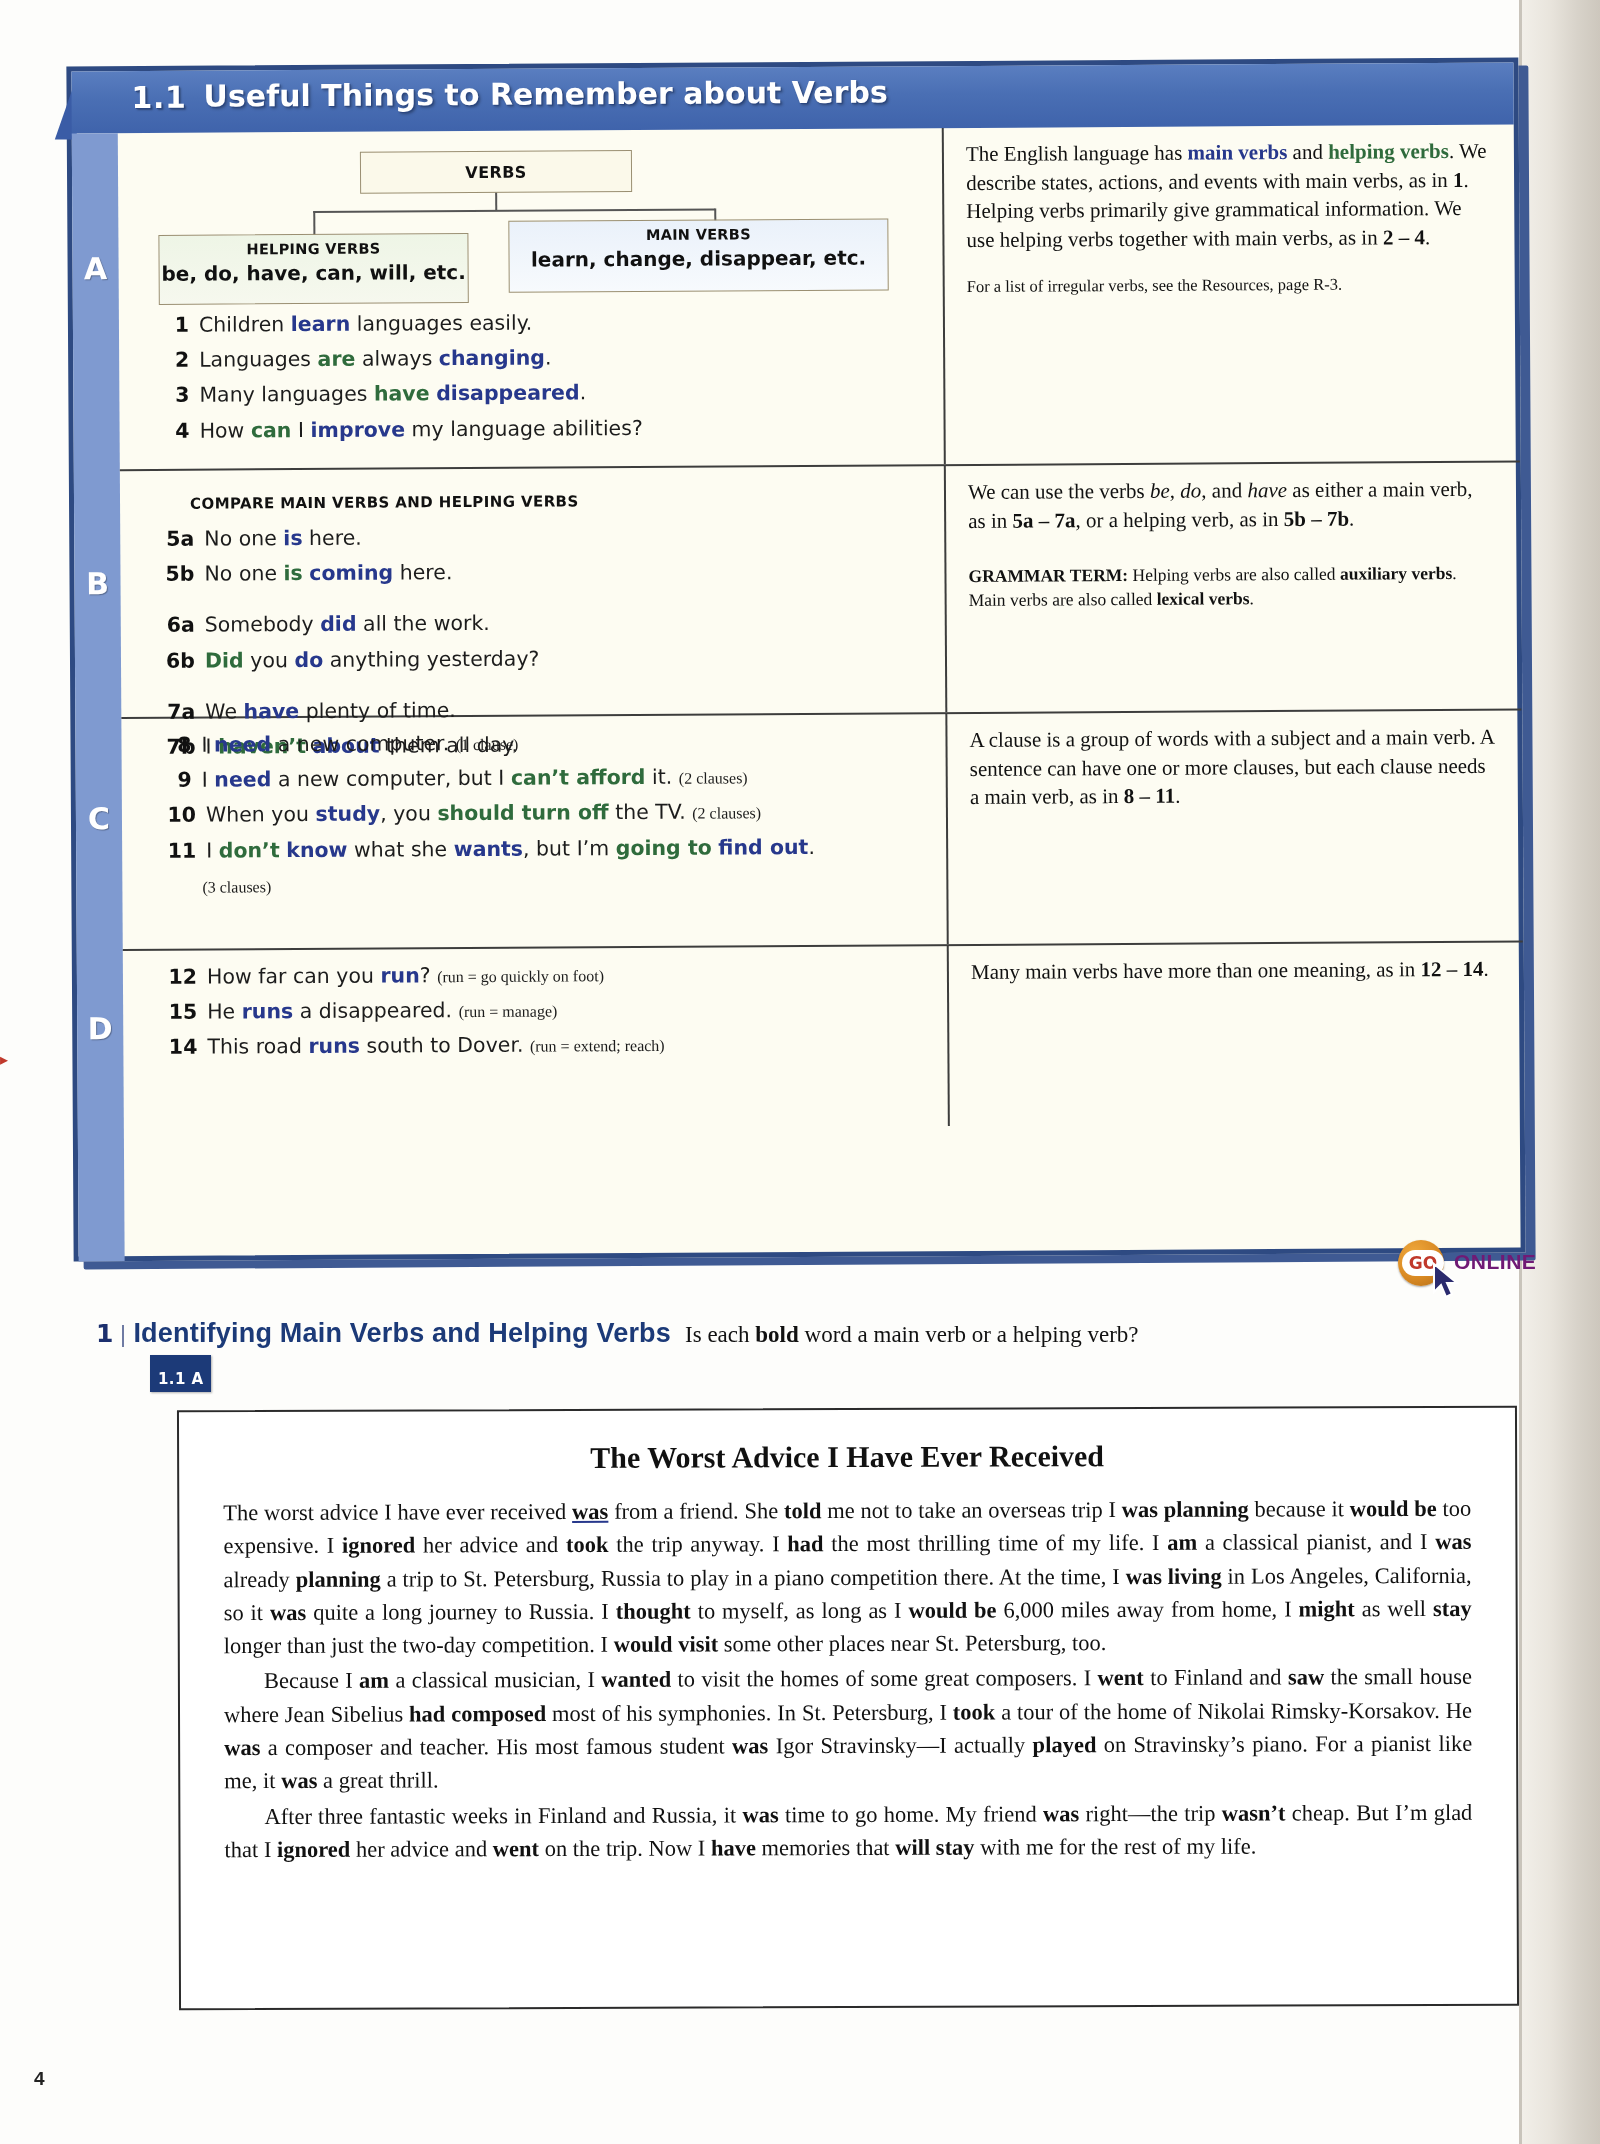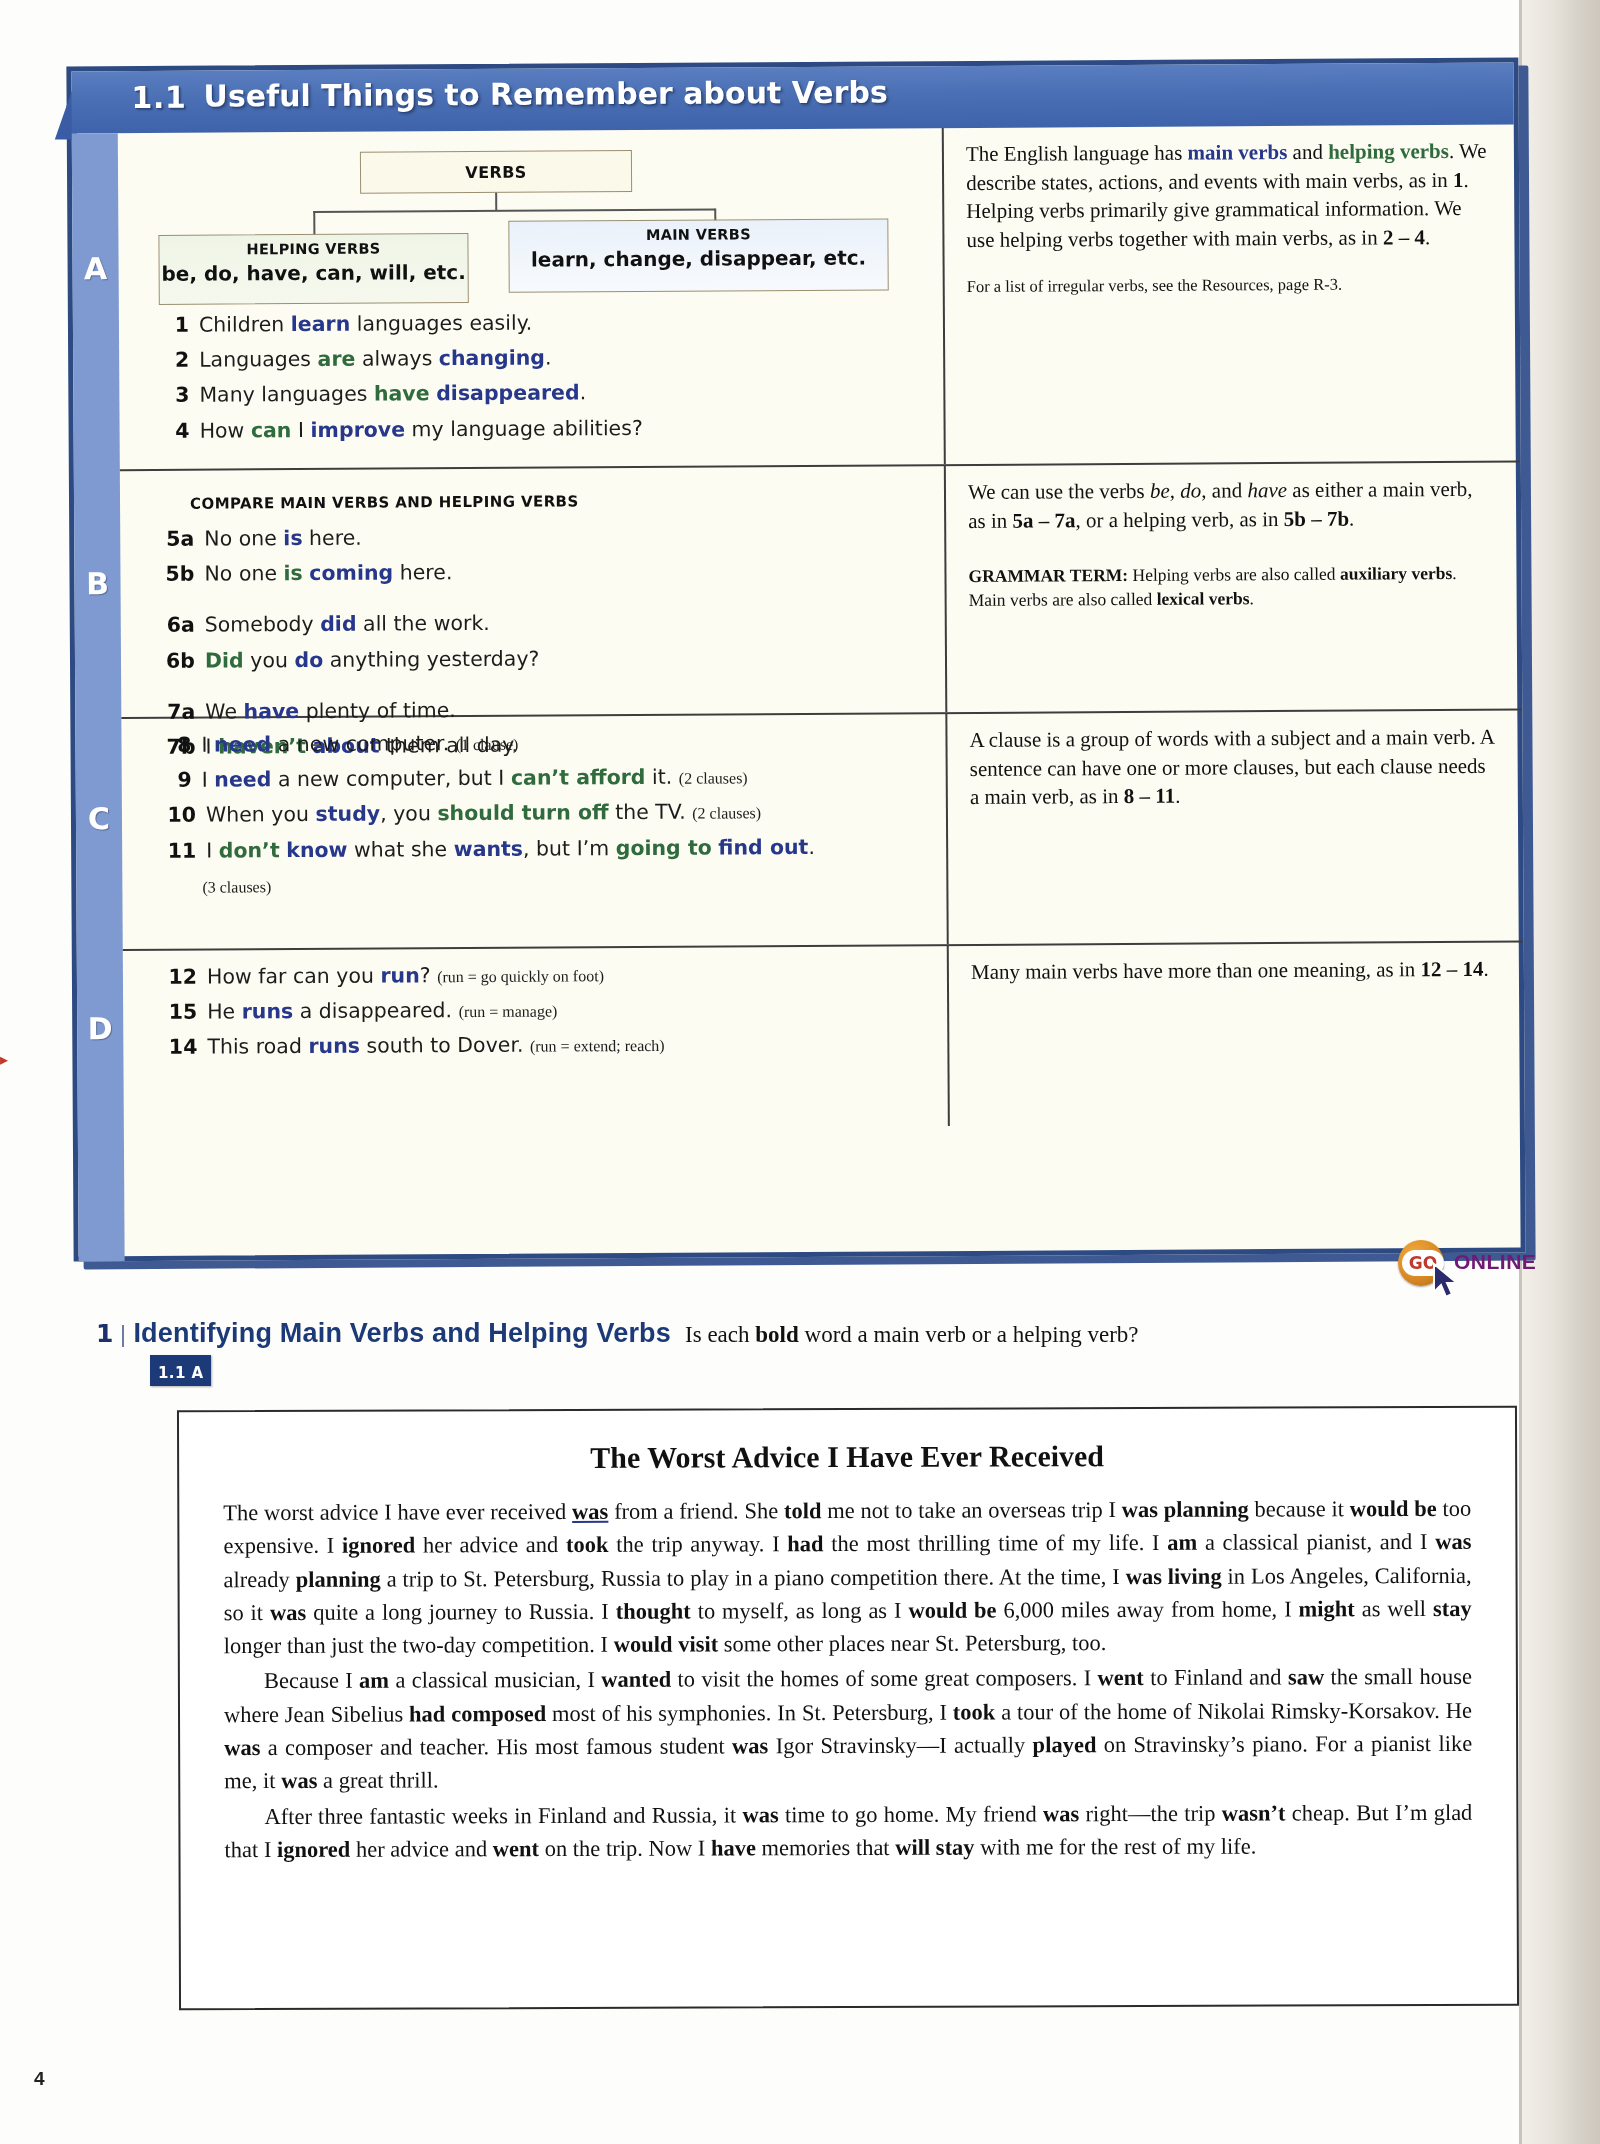--- a/index.html
+++ b/index.html
@@ -187,21 +187,21 @@
   .ex-head-sub b{font-weight:bold;}
   .ex-head-line2{
     margin-top:6px;margin-left:38px;
     font-family:"Liberation Serif",serif;font-size:23px;color:#111;
     display:flex;align-items:center;
   }
   .ref-badge{
     display:inline-block;margin-left:16px;
     background:#1c3a78;color:#fff;
     font-family:"DejaVu Sans",sans-serif;font-weight:bold;font-size:15px;
-    padding:9px 8px 4px 8px;letter-spacing:.4px;
+    padding:15px 8px 4px 8px;letter-spacing:.4px;
     box-shadow:1px 1px 2px rgba(0,0,0,.3);
   }
 
   
   .essay{
     position:absolute;left:178px;top:1408px;width:1340px;height:600px;
     border:2px solid #2b2b2b;background:#ffffff;box-sizing:border-box;
     padding:24px 44px 20px 44px;
     transform:rotate(-0.2deg);
   }

